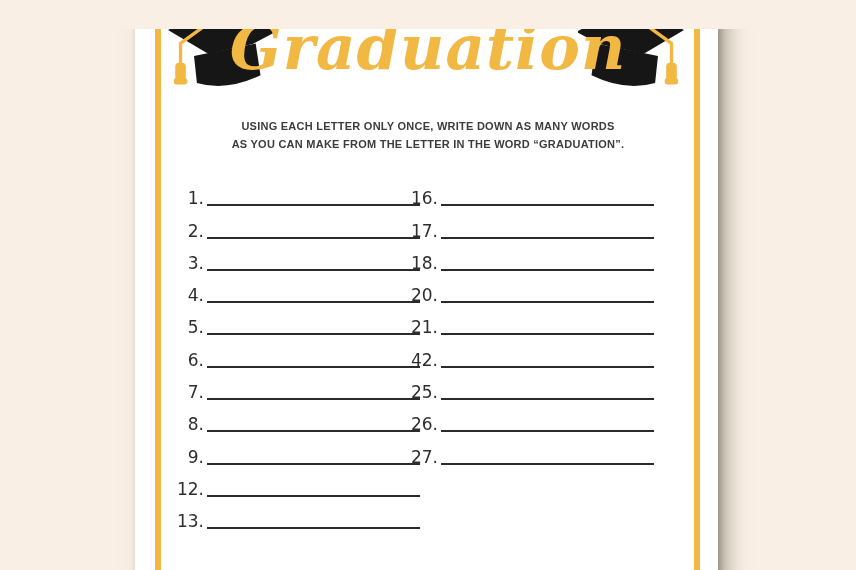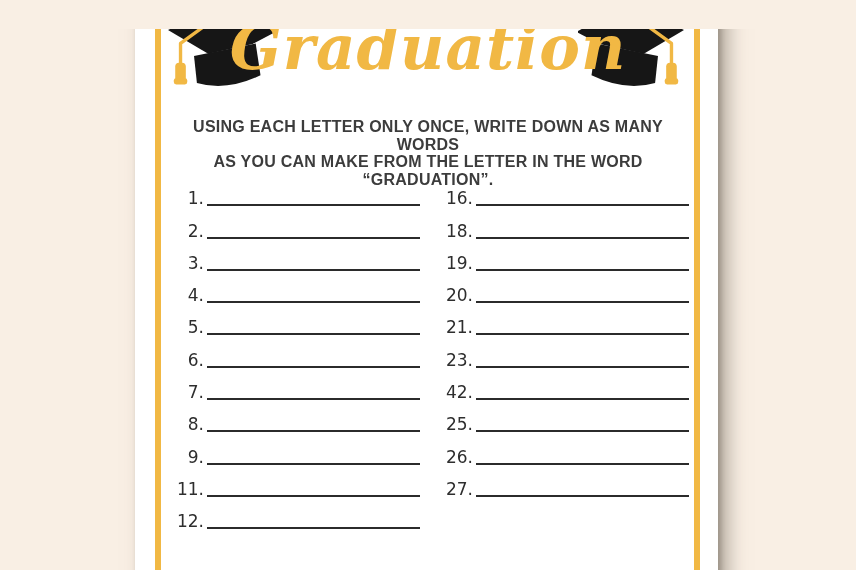--- a/index.html
+++ b/index.html
@@ -42,27 +42,27 @@
     text-align:center;
     font-family:"DejaVu Serif", serif;
     font-style:italic;font-weight:bold;
     font-size:61px;line-height:1;letter-spacing:1px;
     color:var(--gold);
     white-space:nowrap;
   }
   .instructions{
     position:absolute;left:162px;top:89px;width:532px;
     text-align:center;
-    font-weight:bold;font-size:16px;line-height:17.5px;
+    font-weight:bold;font-size:11px;line-height:17.5px;
     letter-spacing:.25px;color:var(--text);
   }
   
   .col{position:absolute;top:146px;}
   .col-left{left:168px;width:252px;}
-  .col-right{left:431px;width:258px;}
+  .col-right{left:396px;width:258px;}
   .row{height:32.3px;display:flex;align-items:flex-end;}
   .num{
     flex:0 0 var(--numw,36px);
     text-align:right;
     font-family:"DejaVu Sans", sans-serif;
     font-size:17px;line-height:1;
     color:#2E2E2E;
   }
   .col-left{--numw:36px;}
   .col-right{--numw:42px;}
@@ -140,51 +140,47 @@
       </div>
       <div class="row">
         <span class="num">8.</span>
         <div class="blank"></div>
       </div>
       <div class="row">
         <span class="num">9.</span>
         <div class="blank"></div>
       </div>
       <div class="row">
-        <span class="num">11.</span>
+        <span class="num">12.</span>
         <div class="blank"></div>
       </div>
       <div class="row">
-        <span class="num">12.</span>
+        <span class="num">13.</span>
         <div class="blank"></div>
       </div>
     </div>
   <div class="col col-right" id="col-right">
       <div class="row">
         <span class="num">16.</span>
         <div class="blank"></div>
       </div>
       <div class="row">
-        <span class="num">18.</span>
+        <span class="num">17.</span>
         <div class="blank"></div>
       </div>
       <div class="row">
-        <span class="num">19.</span>
+        <span class="num">18.</span>
         <div class="blank"></div>
       </div>
       <div class="row">
         <span class="num">20.</span>
         <div class="blank"></div>
       </div>
       <div class="row">
         <span class="num">21.</span>
-        <div class="blank"></div>
-      </div>
-      <div class="row">
-        <span class="num">23.</span>
         <div class="blank"></div>
       </div>
       <div class="row">
         <span class="num">42.</span>
         <div class="blank"></div>
       </div>
       <div class="row">
         <span class="num">25.</span>
         <div class="blank"></div>
       </div>

